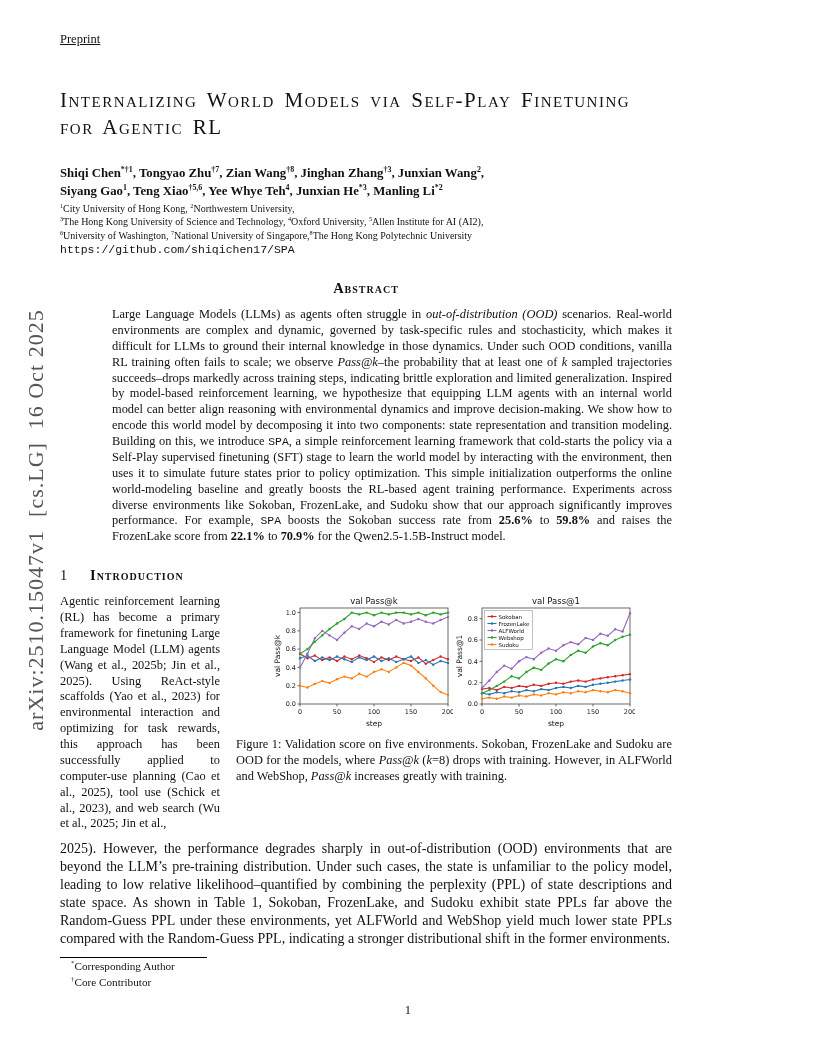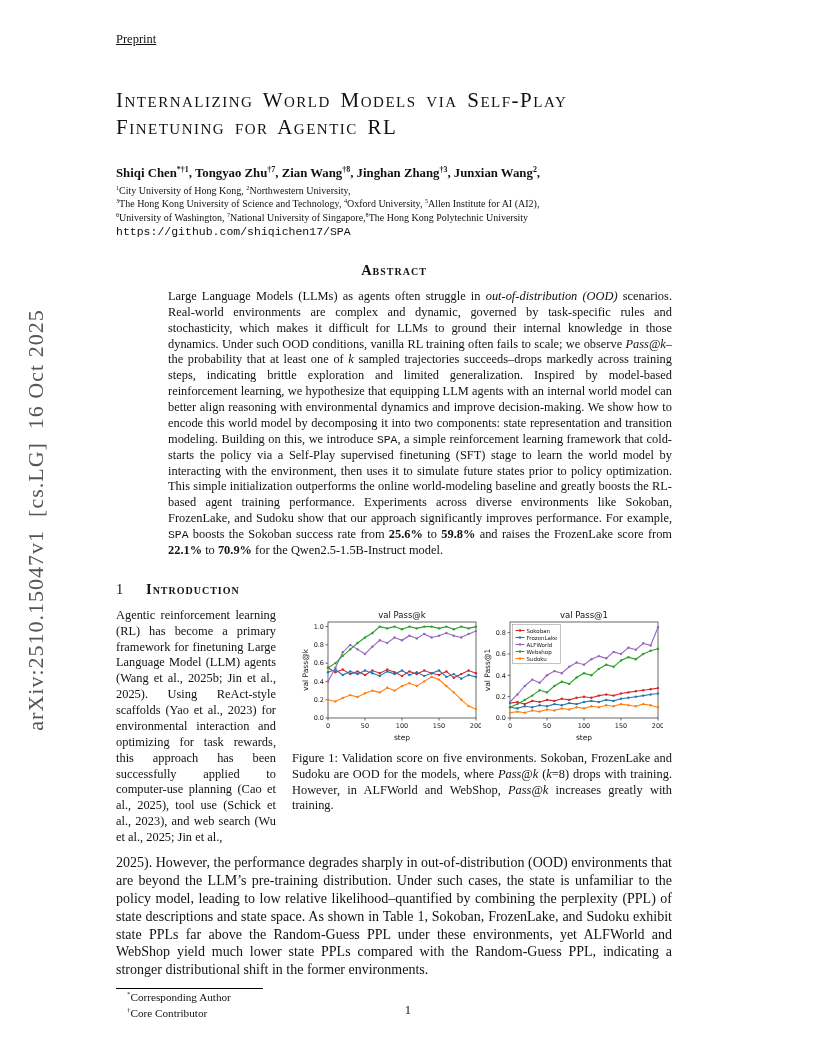--- a/index.html
+++ b/index.html
@@ -1,19 +1,19 @@
 <!DOCTYPE html>
 <html lang="en"><head>
 <meta charset="utf-8">
 <style>
   * { margin:0; padding:0; box-sizing:border-box; }
   html, body { background:#ffffff; }
   body { font-family:"Liberation Serif", serif; color:#111; }
   .page { position:relative; width:816px; height:1056px; background:#fff; margin:0 auto; overflow:hidden; }
-  .content { position:absolute; inset:0; padding:32px 144px 0 116px; }
+  .content { position:absolute; inset:0; padding:32px 144px 0 60px; }
 
   .preprint { font-size:12.5px; text-decoration:underline; }
 
   .arxiv-watermark {
     position:absolute; left:36px; top:520px;
     transform:translate(-50%,-50%) rotate(-90deg);
     white-space:pre; font-size:22px; color:#555; letter-spacing:1px;
     font-family:"Liberation Serif", serif;
   }
 
@@ -57,20 +57,21 @@
   <div class="arxiv-watermark">arXiv:2510.15047v1  [cs.LG]  16 Oct 2025</div>
 
   <div class="content">
 
     <div class="preprint">Preprint</div>
 
     <h1 class="title">Internalizing World Models via Self-Play Finetuning for Agentic RL</h1>
 
     <div class="authors-block">
       <div class="authors"><span>Shiqi Chen</span><sup>*†1</sup><span>, </span><span>Tongyao Zhu</span><sup>†7</sup><span>, </span><span>Zian Wang</span><sup>†8</sup><span>, </span><span>Jinghan Zhang</span><sup>†3</sup><span>, </span><span>Junxian Wang</span><sup>2</sup><span>,</span></div>
+      <div class="authors"><span>Siyang Gao</span><sup>1</sup><span>, </span><span>Teng Xiao</span><sup>†5,6</sup><span>, </span><span>Yee Whye Teh</span><sup>4</sup><span>, </span><span>Junxian He</span><sup>*3</sup><span>, </span><span>Manling Li</span><sup>*2</sup></div>
     </div>
 
     <div class="affiliations"><sup>1</sup><span>City University of Hong Kong, </span><sup>2</sup><span>Northwestern University,</span><br><sup>3</sup><span>The Hong Kong University of Science and Technology, </span><sup>4</sup><span>Oxford University, </span><sup>5</sup><span>Allen Institute for AI (AI2),</span><br><sup>6</sup><span>University of Washington, </span><sup>7</sup><span>National University of Singapore,</span><sup>8</sup><span>The Hong Kong Polytechnic University</span></div>
 
     <div class="repo-url">https://github.com/shiqichen17/SPA</div>
 
     <div class="abstract-heading sc">Abstract</div>
 
     <div class="abstract-body"><span>Large Language Models (LLMs) as agents often struggle in </span><span style="font-style: italic;">out-of-distribution (OOD)</span><span> scenarios. Real-world environments are complex and dynamic, governed by task-specific rules and stochasticity, which makes it difficult for LLMs to ground their internal knowledge in those dynamics. Under such OOD conditions, vanilla RL training often fails to scale; we observe </span><span style="font-style: italic;">Pass@k</span><span>–the probability that at least one of </span><span style="font-style: italic;">k</span><span> sampled trajectories succeeds–drops markedly across training steps, indicating brittle exploration and limited generalization. Inspired by model-based reinforcement learning, we hypothesize that equipping LLM agents with an internal world model can better align reasoning with environmental dynamics and improve decision-making. We show how to encode this world model by decomposing it into two components: state representation and transition modeling. Building on this, we introduce </span><span style="font-family: &quot;Liberation Mono&quot;, monospace; font-size: 0.92em;">SPA</span><span>, a simple reinforcement learning framework that cold-starts the policy via a Self-Play supervised finetuning (SFT) stage to learn the world model by interacting with the environment, then uses it to simulate future states prior to policy optimization. This simple initialization outperforms the online world-modeling baseline and greatly boosts the RL-based agent training performance. Experiments across diverse environments like Sokoban, FrozenLake, and Sudoku show that our approach significantly improves performance. For example, </span><span style="font-family: &quot;Liberation Mono&quot;, monospace; font-size: 0.92em;">SPA</span><span> boosts the Sokoban success rate from </span><span style="font-weight: bold;">25.6%</span><span> to </span><span style="font-weight: bold;">59.8%</span><span> and raises the FrozenLake score from </span><span style="font-weight: bold;">22.1%</span><span> to </span><span style="font-weight: bold;">70.9%</span><span> for the Qwen2.5-1.5B-Instruct model.</span></div>
 

